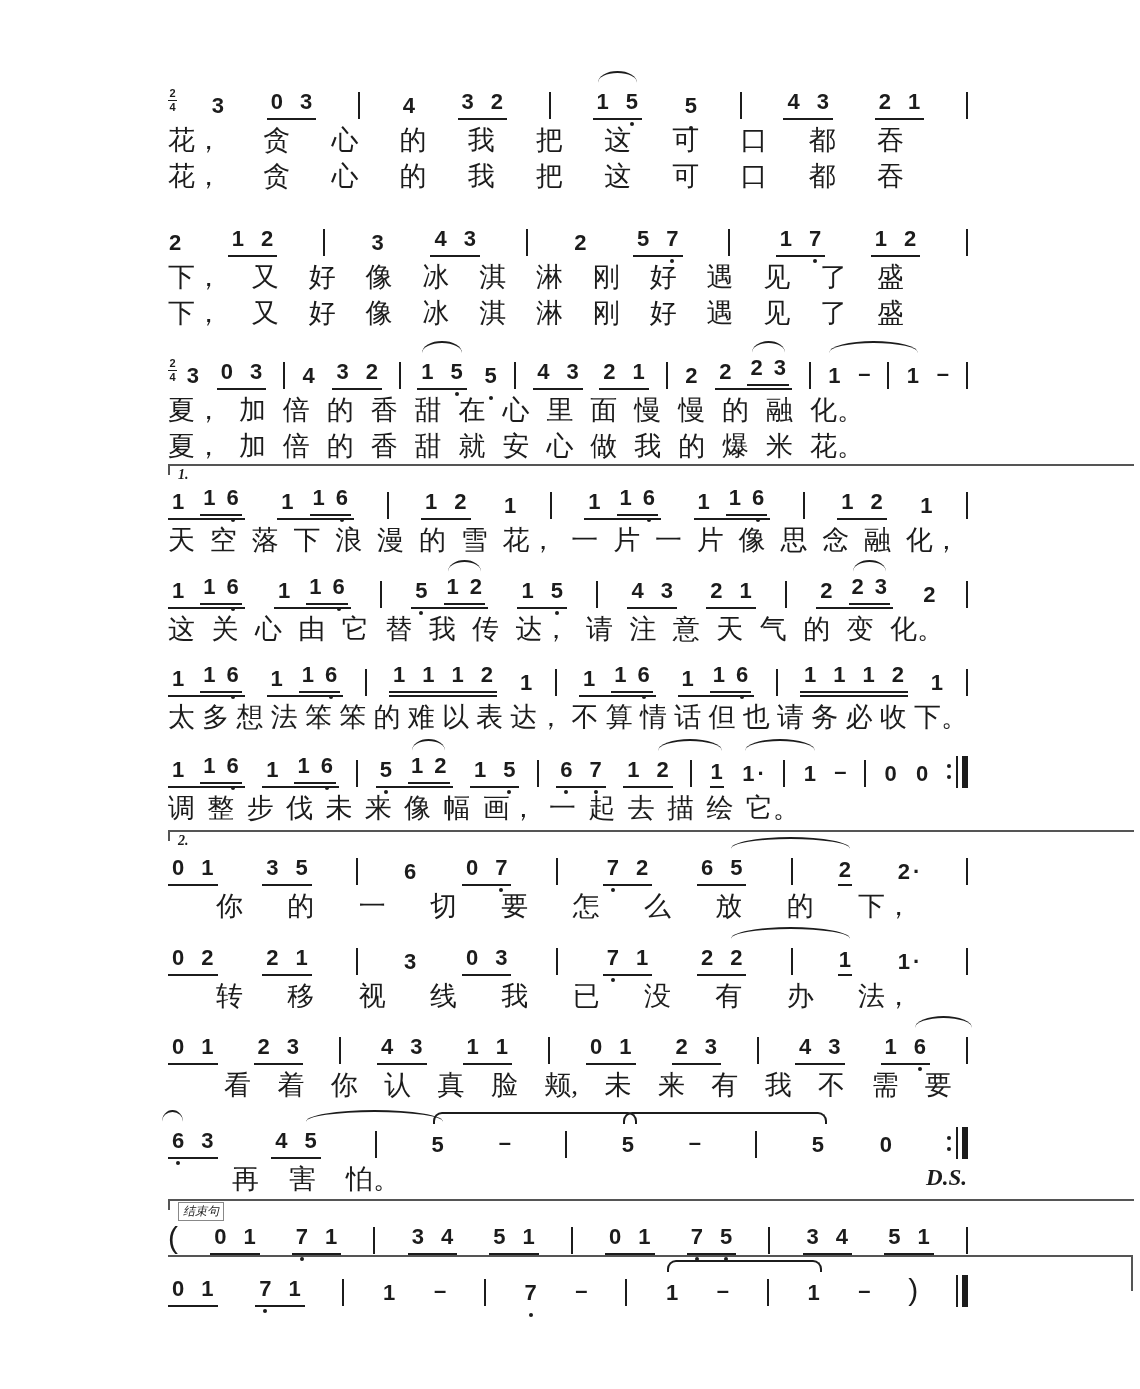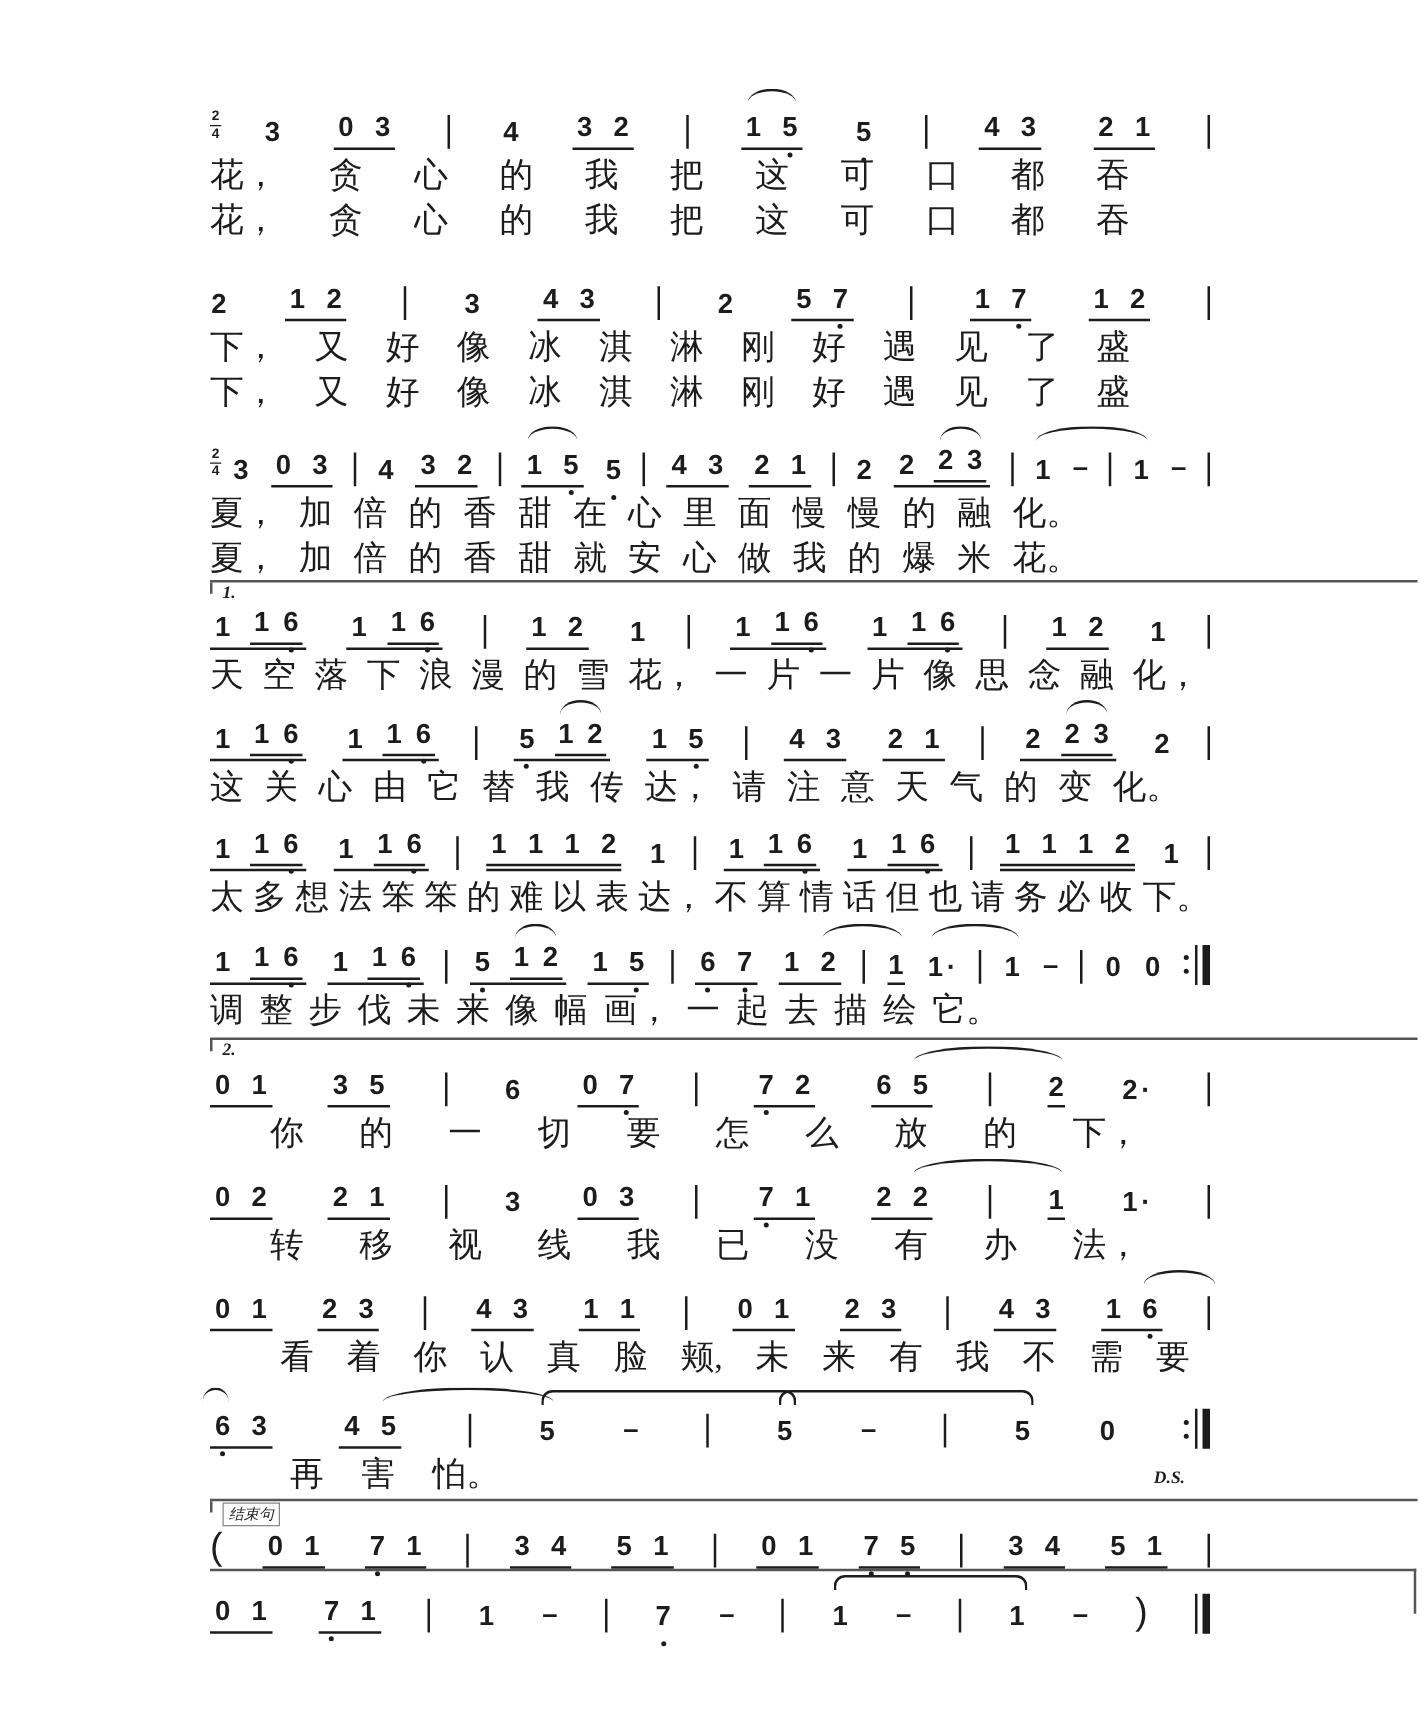--- a/index.html
+++ b/index.html
@@ -58,22 +58,22 @@
   .sys-10 .lyric-row{margin-left:7%;width:91%;}
   .sys-11 .lyric-row{margin-left:8%;width:21%;}
   .bracket{display:flex;align-items:flex-start;border-top:2px solid var(--line);
            width:calc(100% + 166px);height:16px;margin-bottom:2px;}
   .bracket-tick{width:2px;height:9px;background:var(--line);}
   .bracket-label{font-family:"Liberation Serif","DejaVu Serif",serif;font-style:italic;
                  font-weight:bold;font-size:14px;margin-left:8px;margin-top:1px;}
   .bracket-label.box{border:1px solid #888;font-size:12px;padding:0 4px;font-weight:normal;}
   .trail{position:absolute;left:0;top:100%;width:calc(100% + 163px);height:34px;
          border-top:2px solid var(--line);border-right:2px solid var(--line);}
-  .ds{position:absolute;right:20px;bottom:4px;font-family:"Liberation Serif","DejaVu Serif",serif;
-      font-style:italic;font-weight:bold;font-size:14px;}
+  .ds{position:absolute;right:1px;bottom:4px;font-family:"Liberation Serif","DejaVu Serif",serif;
+      font-style:italic;font-weight:bold;font-size:23px;}
 </style>
 </head>
 <body>
 
 <main id="score">
     <div class="system sys-1">
       <div class="music-row">
         <span class="ts">
           <span class="ts-num">2</span>
           <span class="ts-line"></span>

